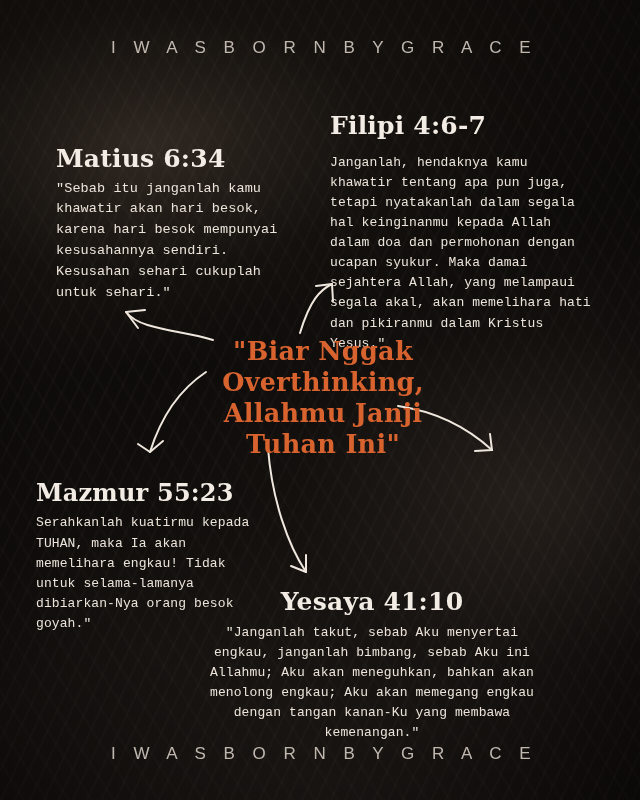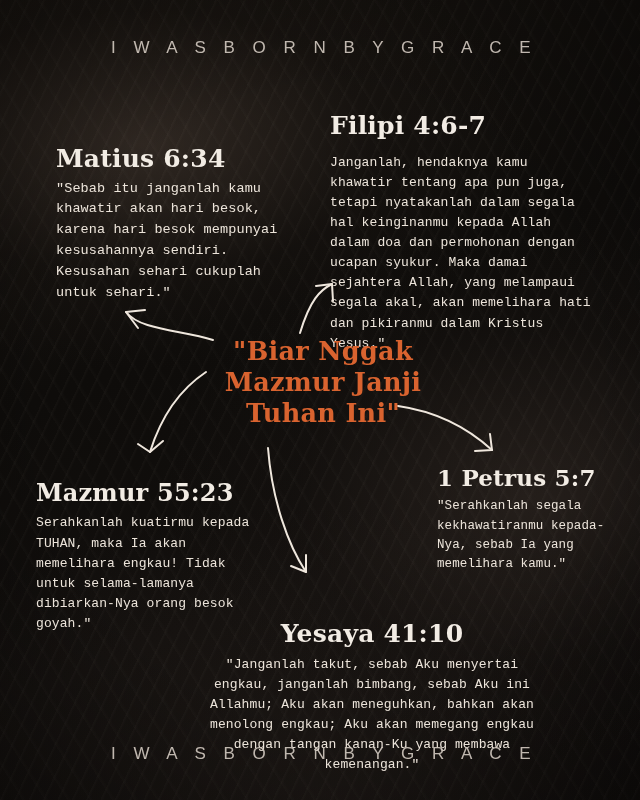--- a/index.html
+++ b/index.html
@@ -81,21 +81,21 @@
   #b-filipi .body { font-size: 13px; }
 
   #b-mazmur { left: 36px; top: 468px; width: 222px; margin-top: 12px; }
   #b-mazmur .ref { font-size: 24px; margin-bottom: 7px; }
   #b-mazmur .body { font-size: 13px; }
 
   #b-petrus { left: 437px; top: 465px; width: 186px; }
   #b-petrus .ref { font-size: 23px; margin-bottom: 7px; }
   #b-petrus .body { font-size: 12.5px; }
 
-  #b-yesaya { left: 196px; top: 620px; width: 352px; text-align: center; }
+  #b-yesaya { left: 196px; top: 588px; width: 352px; text-align: center; }
   #b-yesaya .ref { font-size: 25px; margin-bottom: 7px; text-align: center; }
   #b-yesaya .body { font-size: 13px; text-align: center; }
 
   #center-title {
     position: absolute;
     left: 200px;
     top: 336px;
     width: 246px;
     text-align: center;
     z-index: 4;
@@ -150,31 +150,28 @@
   <div class="block" id="b-filipi">
     <div class="ref">Filipi 4:6-7</div>
     <div class="body">Janganlah, hendaknya kamu khawatir tentang apa pun juga, tetapi nyatakanlah dalam segala hal keinginanmu kepada Allah dalam doa dan permohonan dengan ucapan syukur. Maka damai sejahtera Allah, yang melampaui segala akal, akan memelihara hati dan pikiranmu dalam Kristus Yesus."</div>
   </div>
 
   <div class="block" id="b-mazmur">
     <div class="ref">Mazmur 55:23</div>
     <div class="body">Serahkanlah kuatirmu kepada TUHAN, maka Ia akan memelihara engkau! Tidak untuk selama-lamanya dibiarkan-Nya orang besok goyah."</div>
   </div>
 
-  <div class="block" id="b-petrus">
-    <div class="ref">1 Petrus 5:7</div>
-    <div class="body">"Serahkanlah segala kekhawatiranmu kepada-Nya, sebab Ia yang memelihara kamu."</div>
-  </div>
 
   <div class="block" id="b-yesaya">
     <div class="ref">Yesaya 41:10</div>
     <div class="body">"Janganlah takut, sebab Aku menyertai engkau, janganlah bimbang, sebab Aku ini Allahmu; Aku akan meneguhkan, bahkan akan menolong engkau; Aku akan memegang engkau dengan tangan kanan-Ku yang membawa kemenangan."</div>
   </div>
 
   <div id="center-title">
     <div>"Biar Nggak</div>
-    <div>Mazmur Janji</div>
+    <div>Overthinking,</div>
+    <div>Allahmu Janji</div>
     <div>Tuhan Ini"</div>
   </div>
 
   <div class="watermark bottom">I W A S B O R N B Y G R A C E</div>
 
 </div>
 
 </body></html>

